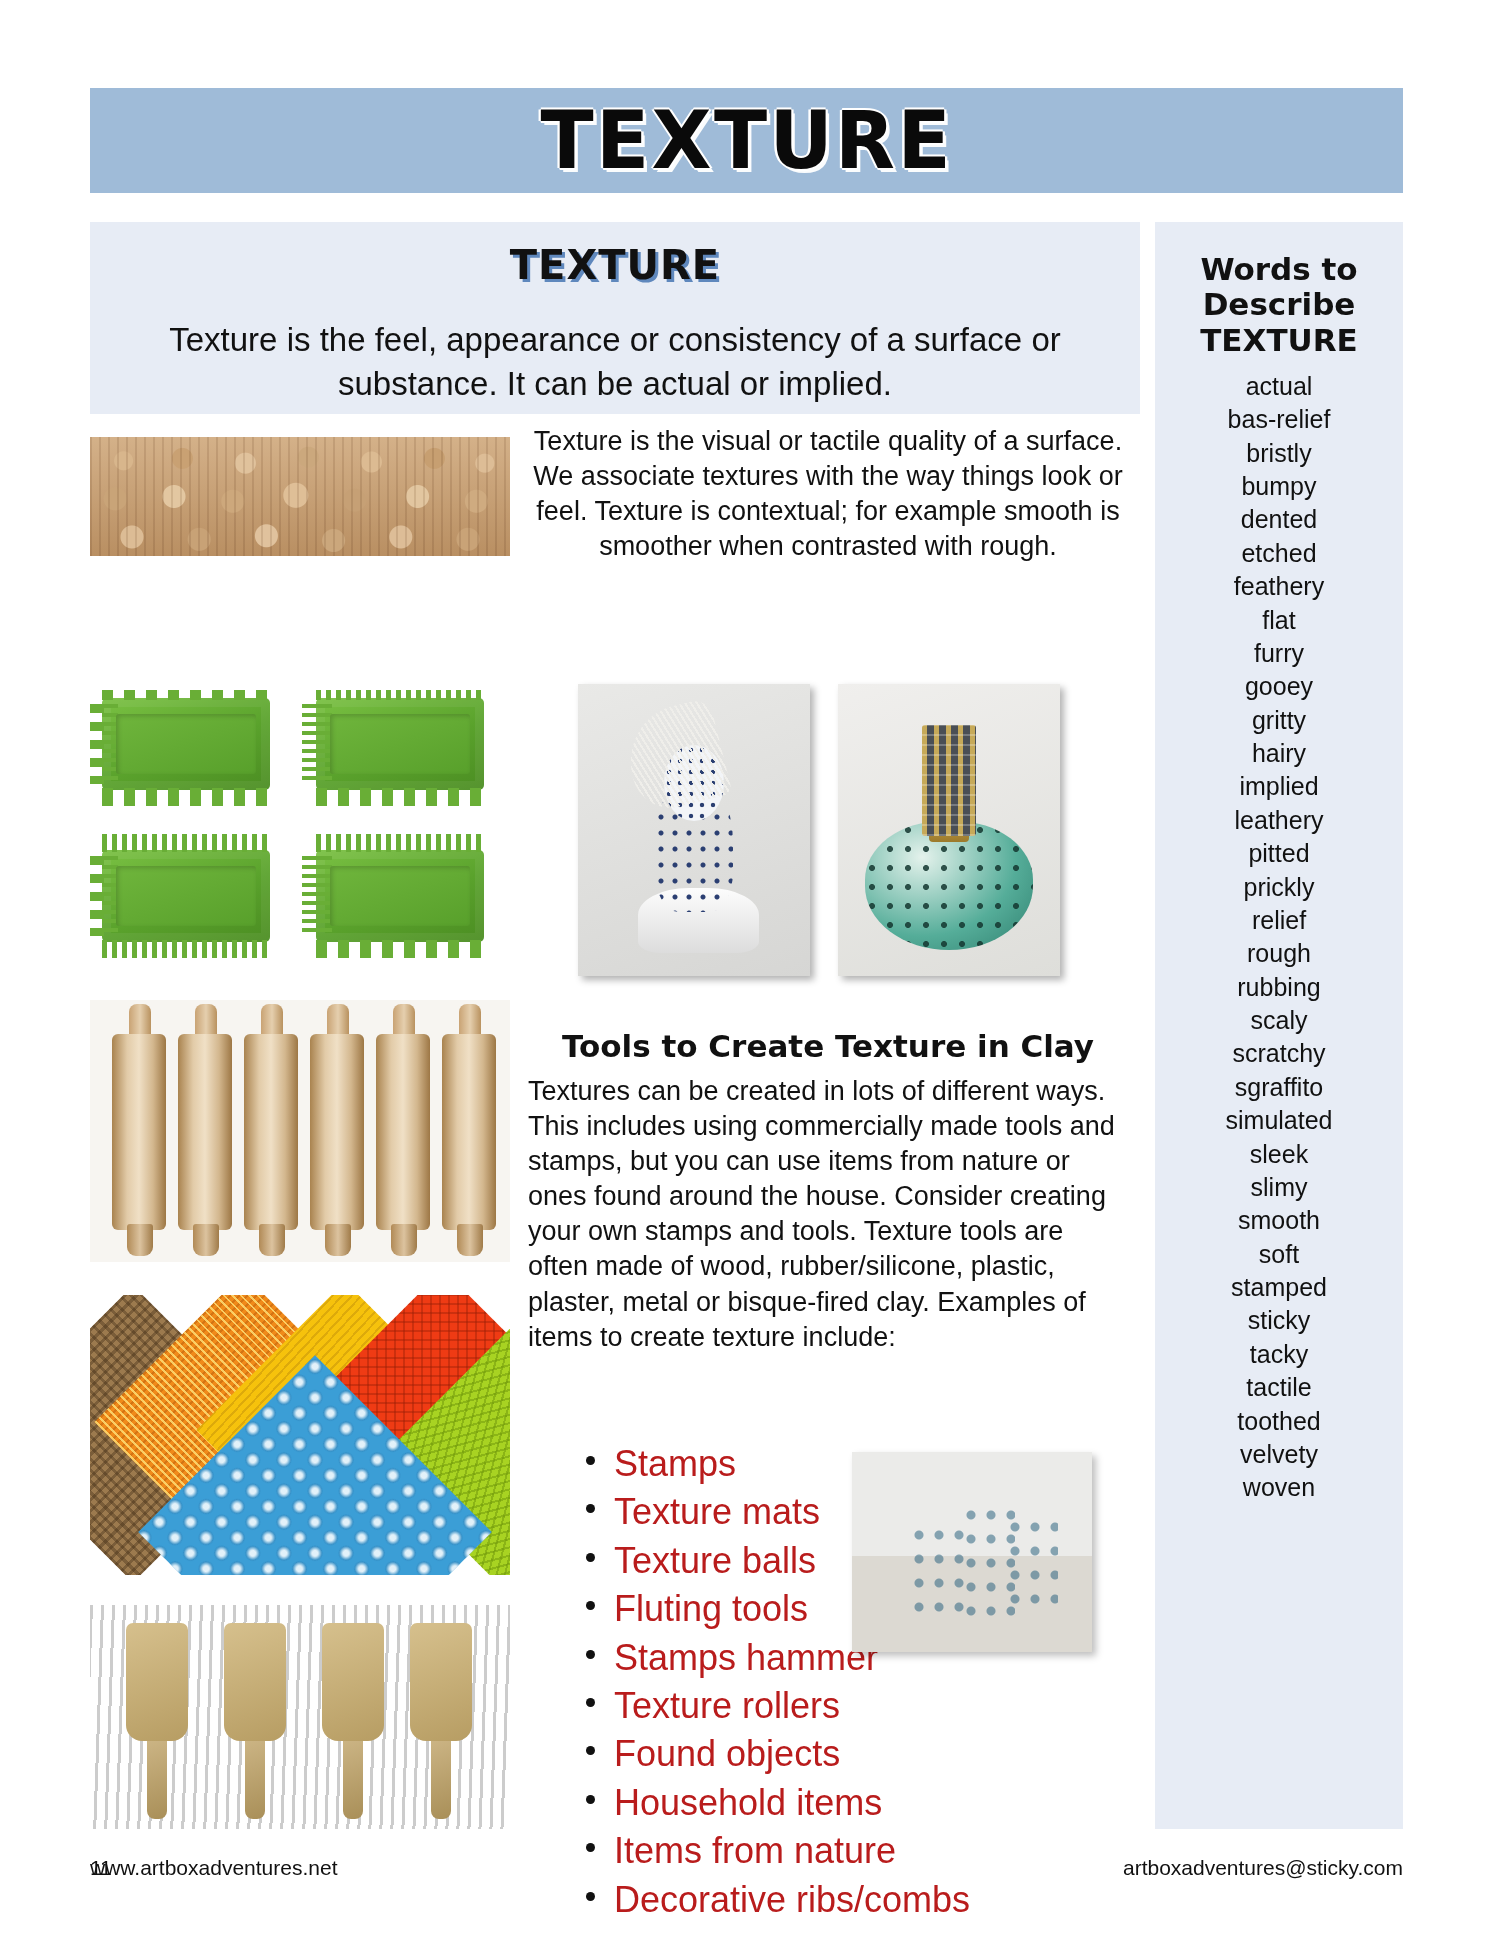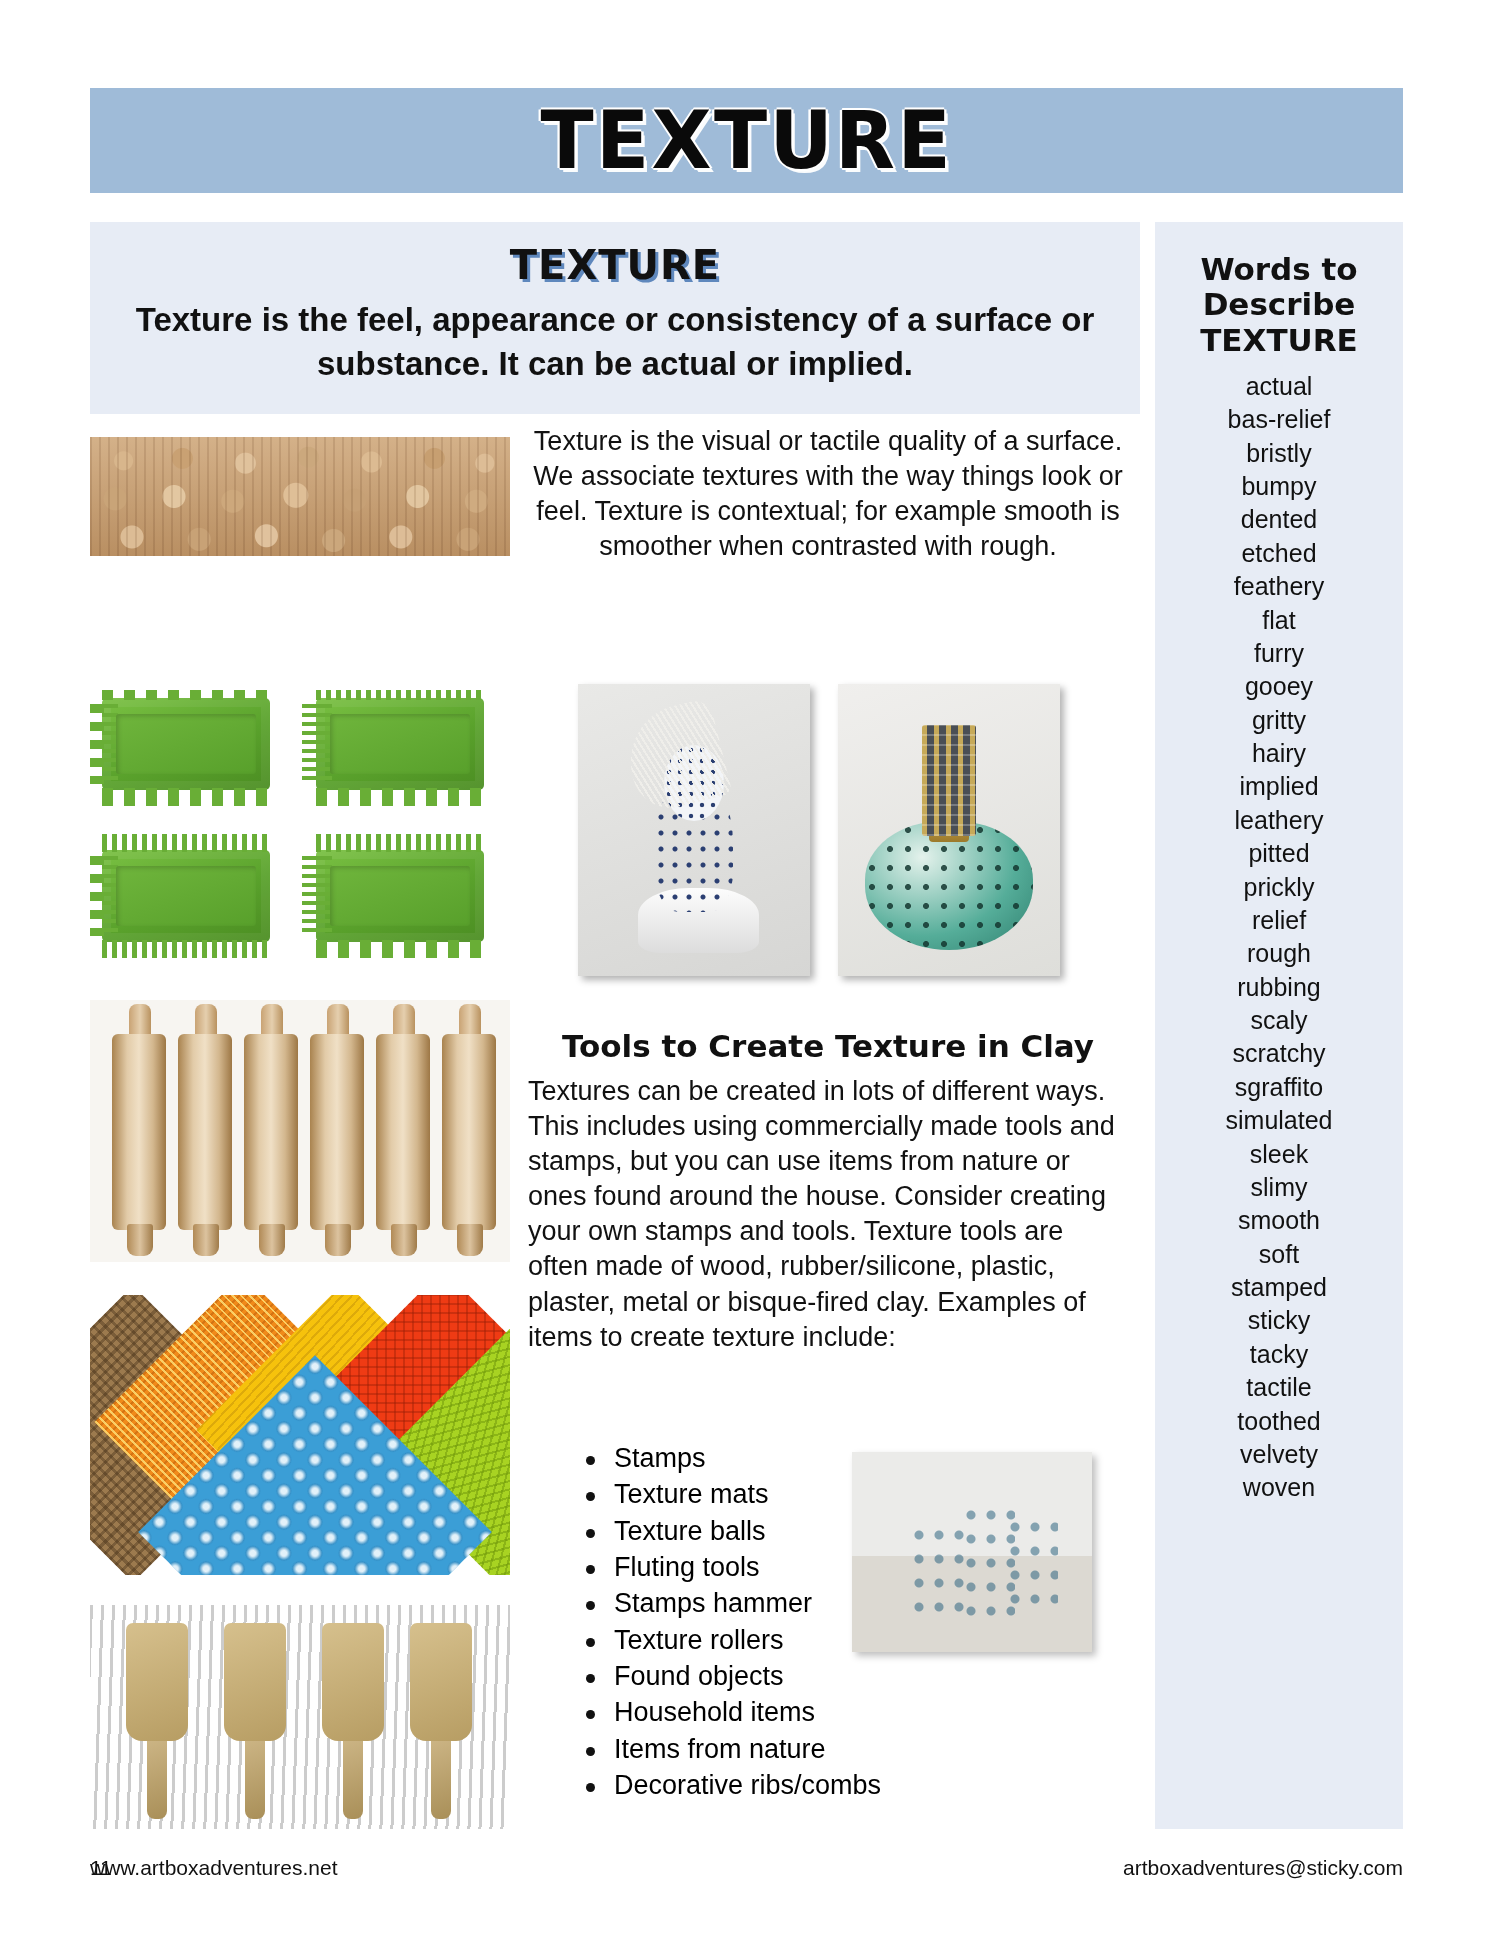--- a/index.html
+++ b/index.html
@@ -40,21 +40,21 @@
     padding-top:14px;box-sizing:border-box;
   }
   .intro-title{
     font-family:"DejaVu Sans", sans-serif;
     font-weight:700;font-size:40px;letter-spacing:1px;color:#111;
     text-shadow:3px 3px 0 #5f88bd;
     margin:6px 0 10px 0;
   }
   .intro-text{
     font-size:33px;line-height:1.32;text-align:center;color:#111;
-    width:960px;font-weight:700;
+    width:960px;font-weight:400;margin-top:20px;
   }
 
   
   .words{
     position:absolute;left:1155px;top:222px;width:248px;height:1607px;
     background:#e7ecf5;
     box-sizing:border-box;padding:14px 6px 8px 6px;
     text-align:center;
   }
   .words-title{
@@ -79,21 +79,21 @@
     text-align:center;margin:0;
   }
   .p.left{text-align:left;}
 
   .mid2{position:absolute;left:528px;top:1028px;width:600px;}
   .bullets{
     position:absolute;left:568px;top:1440px;width:420px;
     margin:0;padding:0;list-style:none;
   }
   .bullets li{
-    font-size:27px;line-height:1.345;color:#000000;font-weight:300;
+    font-size:36px;line-height:1.345;color:#b91c1c;font-weight:300;
     padding-left:46px;position:relative;
   }
   .bullets li::before{
     content:"";position:absolute;left:18px;top:16px;
     width:9px;height:9px;border-radius:50%;background:#111;
   }
 
   
   .footer{
     position:absolute;left:90px;top:1856px;width:1313px;

